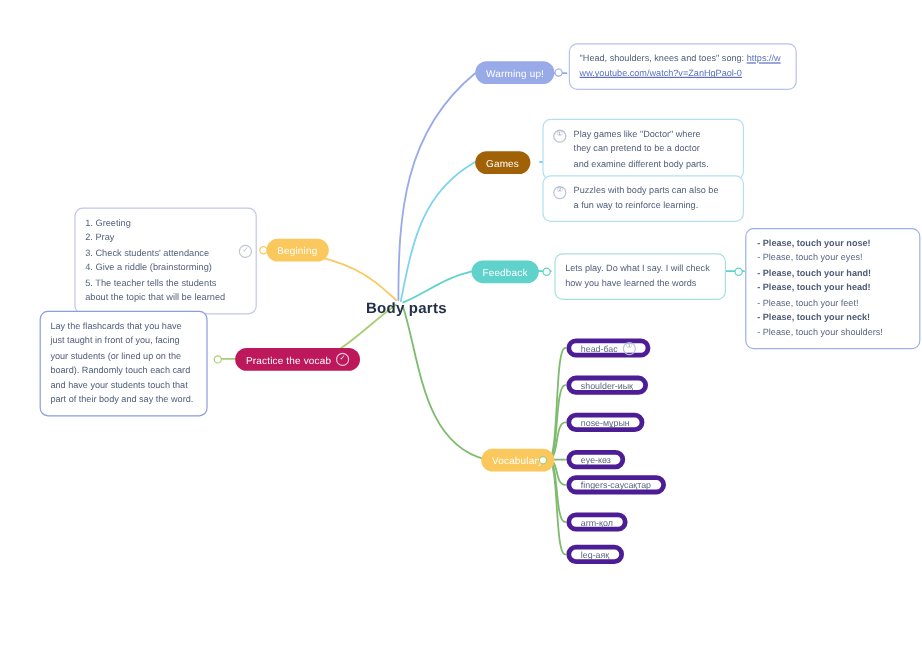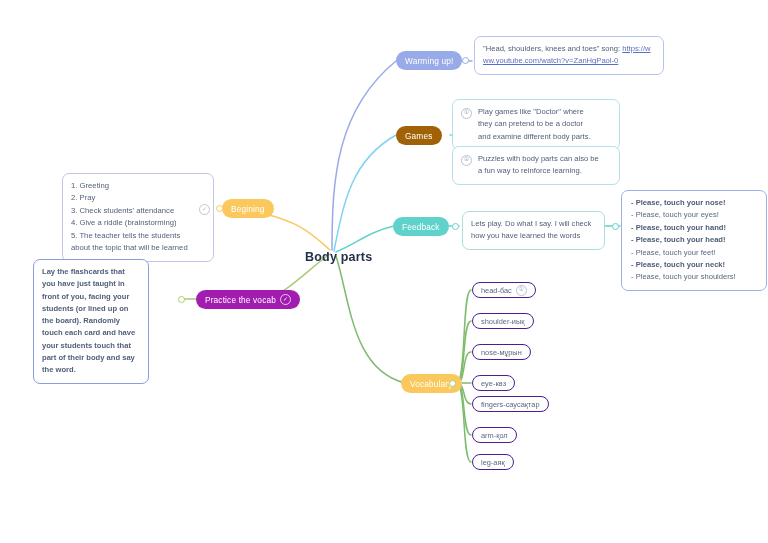--- a/index.html
+++ b/index.html
@@ -52,21 +52,21 @@
     gap: 4px;
     white-space: nowrap;
     padding: 0 9px;
     height: 19px;
   }
   .pill.warm   { background: #98aae8; }
   .pill.games  { background: #a16207; }
   .pill.feed   { background: #5fd3cb; }
   .pill.vocab  { background: #fac85c; }
   .pill.begin  { background: #fac85c; }
-  .pill.prac   { background: #a21caf; }
+  .pill.prac   { background: #be185d; }
 
   
   .card {
     border-radius: 7px;
     border: 1px solid #b9c3ef;
     background: #ffffff;
     color: #51607b;
     font-size: 7.6px;
     line-height: 1.62;
     padding: 6px 8px;
@@ -98,21 +98,21 @@
   .card-text .ln { display: block; }
 
   a.link {
     color: #5a6fc4;
     text-decoration: underline;
     word-break: break-all;
   }
 
   
   .chip {
-    border: 1px solid #4c1d95;
+    border: 4px solid #4c1d95;
     border-radius: 9px;
     background: #ffffff;
     color: #5a6782;
     font-size: 7.4px;
     height: 16px;
     display: flex;
     align-items: center;
     gap: 4px;
     padding: 0 8px;
     white-space: nowrap;
@@ -297,21 +297,21 @@
     <span class="ln">about the topic that will be learned</span>
   </div>
   <div class="check-icon" style="left:199px; top:204px;">✓</div>
 
   <div class="node pill prac" style="left:196px; top:290px;">
     <span>Practice the vocab</span>
     <span class="badge">✓</span>
   </div>
   <div class="conn c-prac" style="left:178px; top:296px;"></div>
 
-  <div class="node card indigo" style="left:33px; top:259px; width:116px;font-weight:bold;">
+  <div class="node card indigo" style="left:33px; top:259px; width:140px;">
     <span class="ln">Lay the flashcards that you have</span>
     <span class="ln">just taught in front of you, facing</span>
     <span class="ln">your students (or lined up on the</span>
     <span class="ln">board). Randomly touch each card</span>
     <span class="ln">and have your students touch that</span>
     <span class="ln">part of their body and say the</span>
     <span class="ln">word.</span>
   </div>
 
   <div class="node pill vocab" style="left:401px; top:374px;">

